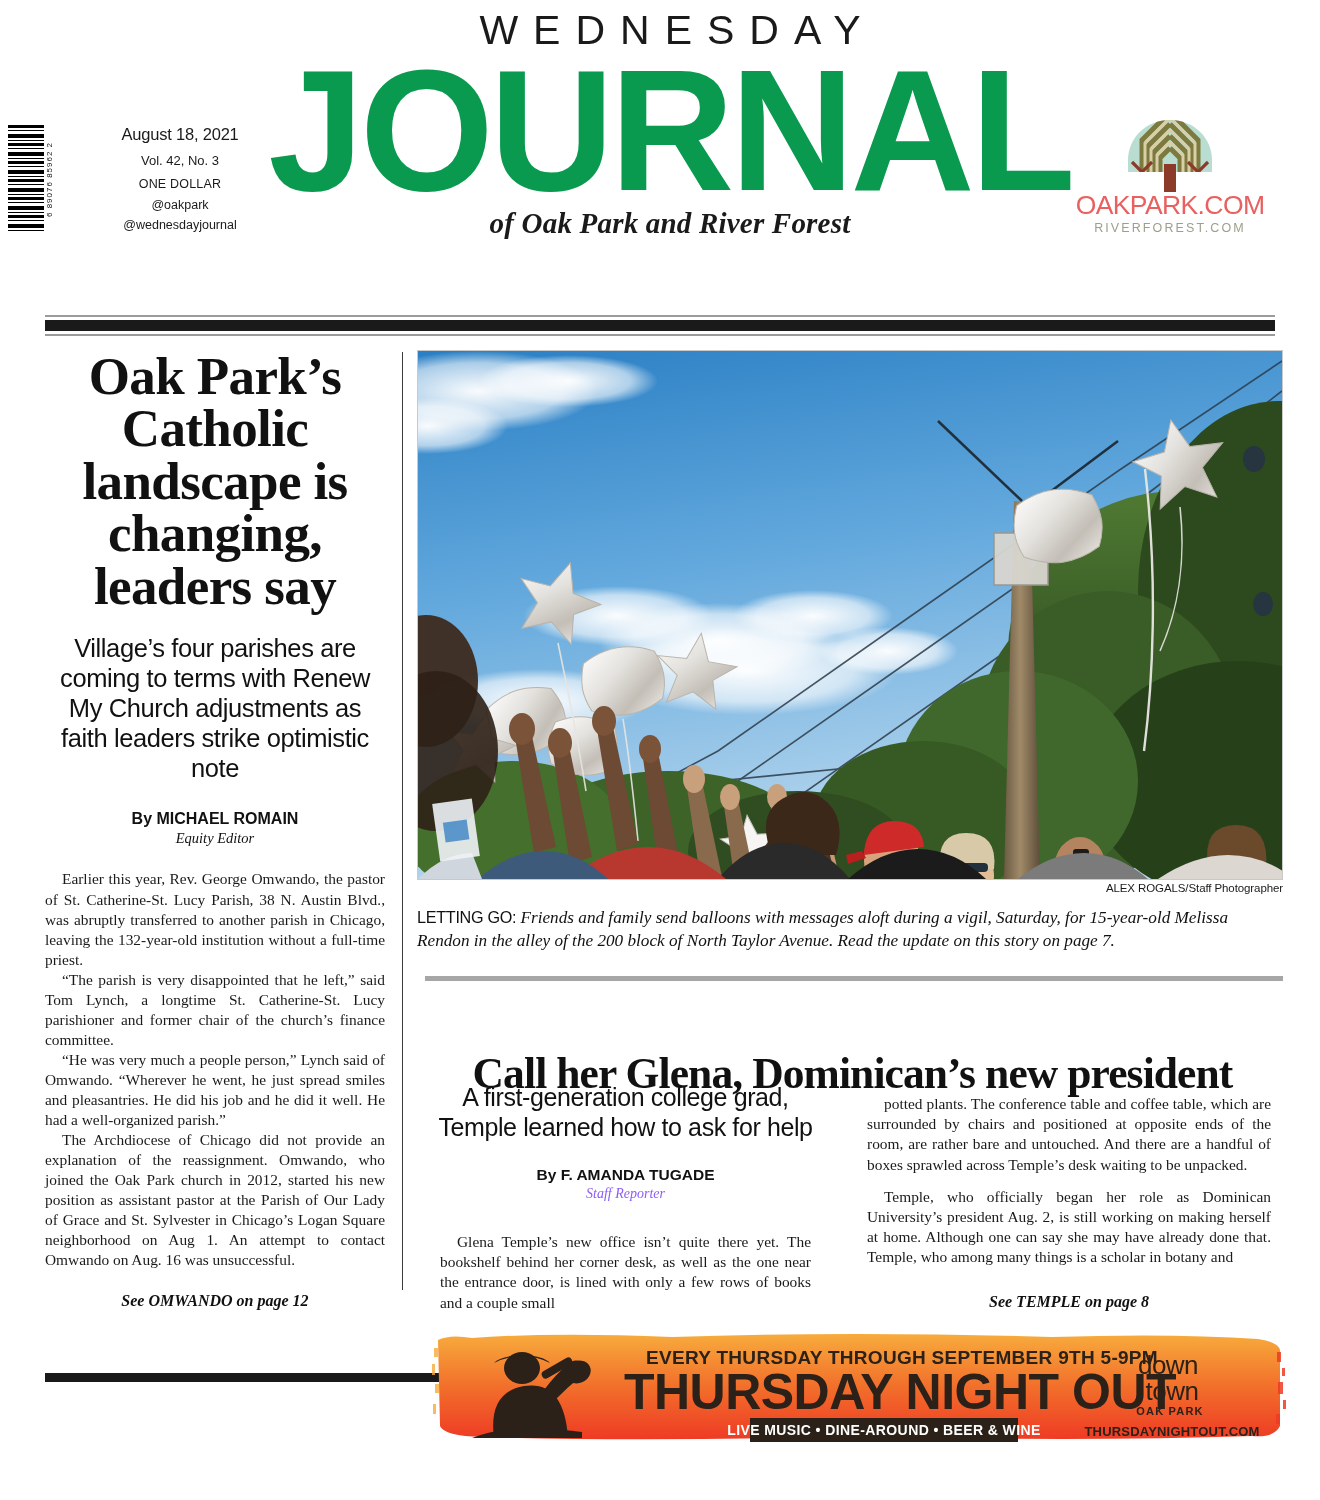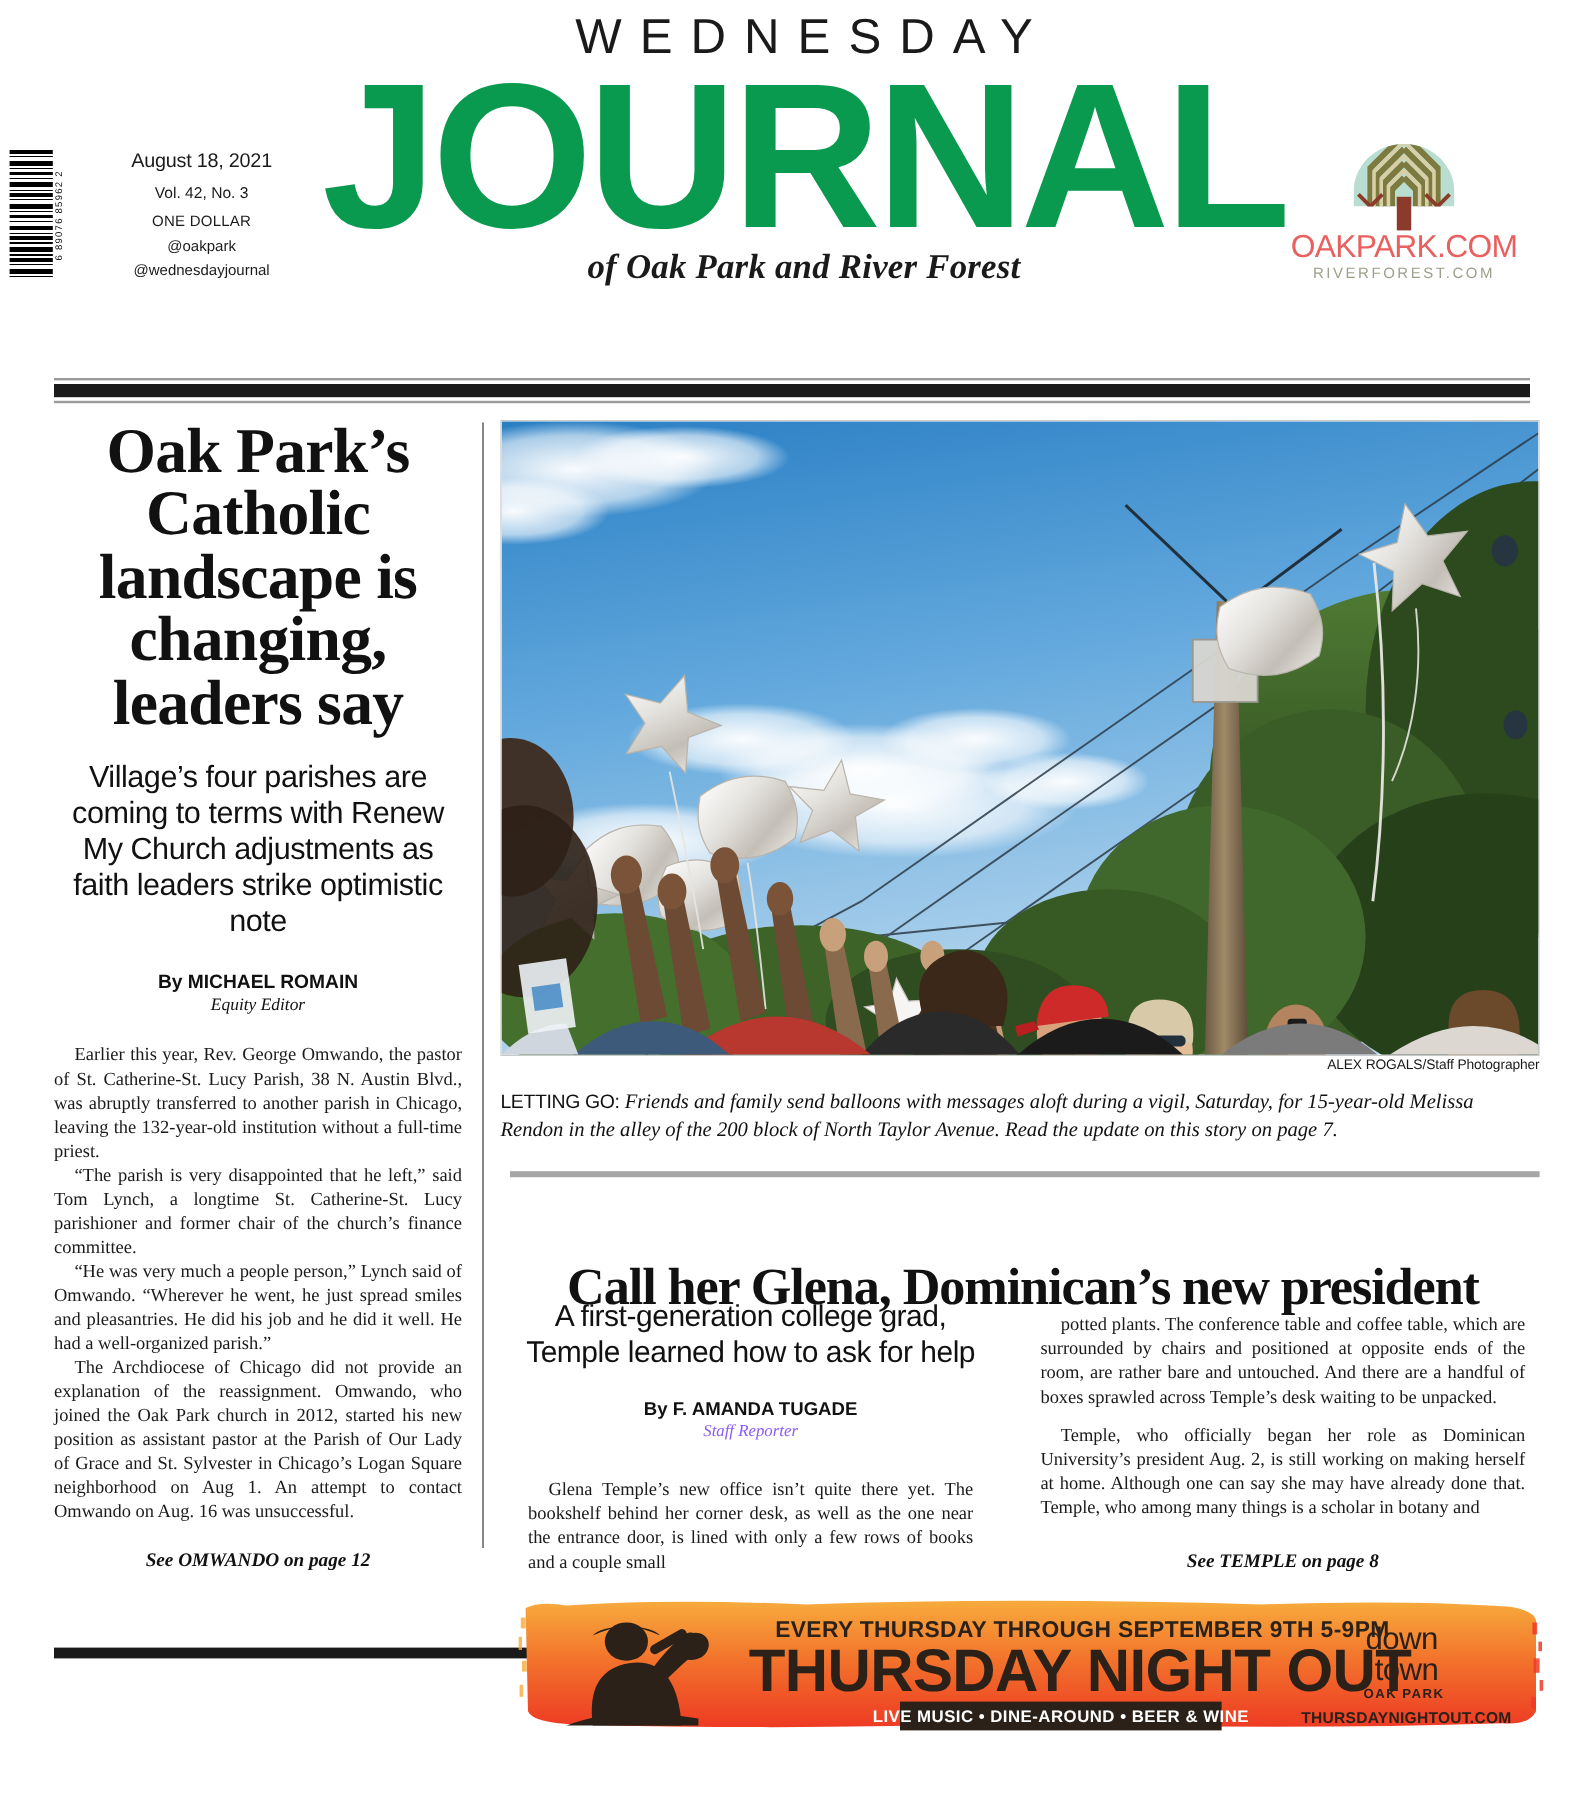--- a/index.html
+++ b/index.html
@@ -29,21 +29,21 @@
     transform:rotate(180deg);
     font-family:"Liberation Sans", sans-serif;
     font-size:8px;letter-spacing:1px;color:#111;
     margin-left:1px;height:108px;
     display:flex;align-items:center;justify-content:center;
   }
 
   
   .masthead{position:absolute;left:0;top:0;width:1320px;height:310px;}
   .mh-left{
-    position:absolute;left:68px;top:125px;width:200px;text-align:center;
+    position:absolute;left:80px;top:125px;width:200px;text-align:center;
     font-family:"Liberation Sans", sans-serif;color:#1a1a1a;
   }
   .mh-date{font-size:16.5px;font-weight:400;letter-spacing:-0.2px;margin-bottom:9px;}
   .mh-vol{font-size:13px;margin-bottom:9px;}
   .mh-dollar{font-size:12.5px;margin-bottom:7px;letter-spacing:0.2px;}
   .mh-h1{font-size:12.5px;margin-bottom:6px;}
   .mh-h2{font-size:12.5px;}
 
   .mh-center{position:absolute;left:250px;top:10px;width:840px;text-align:center;}
   .mh-wednesday{

